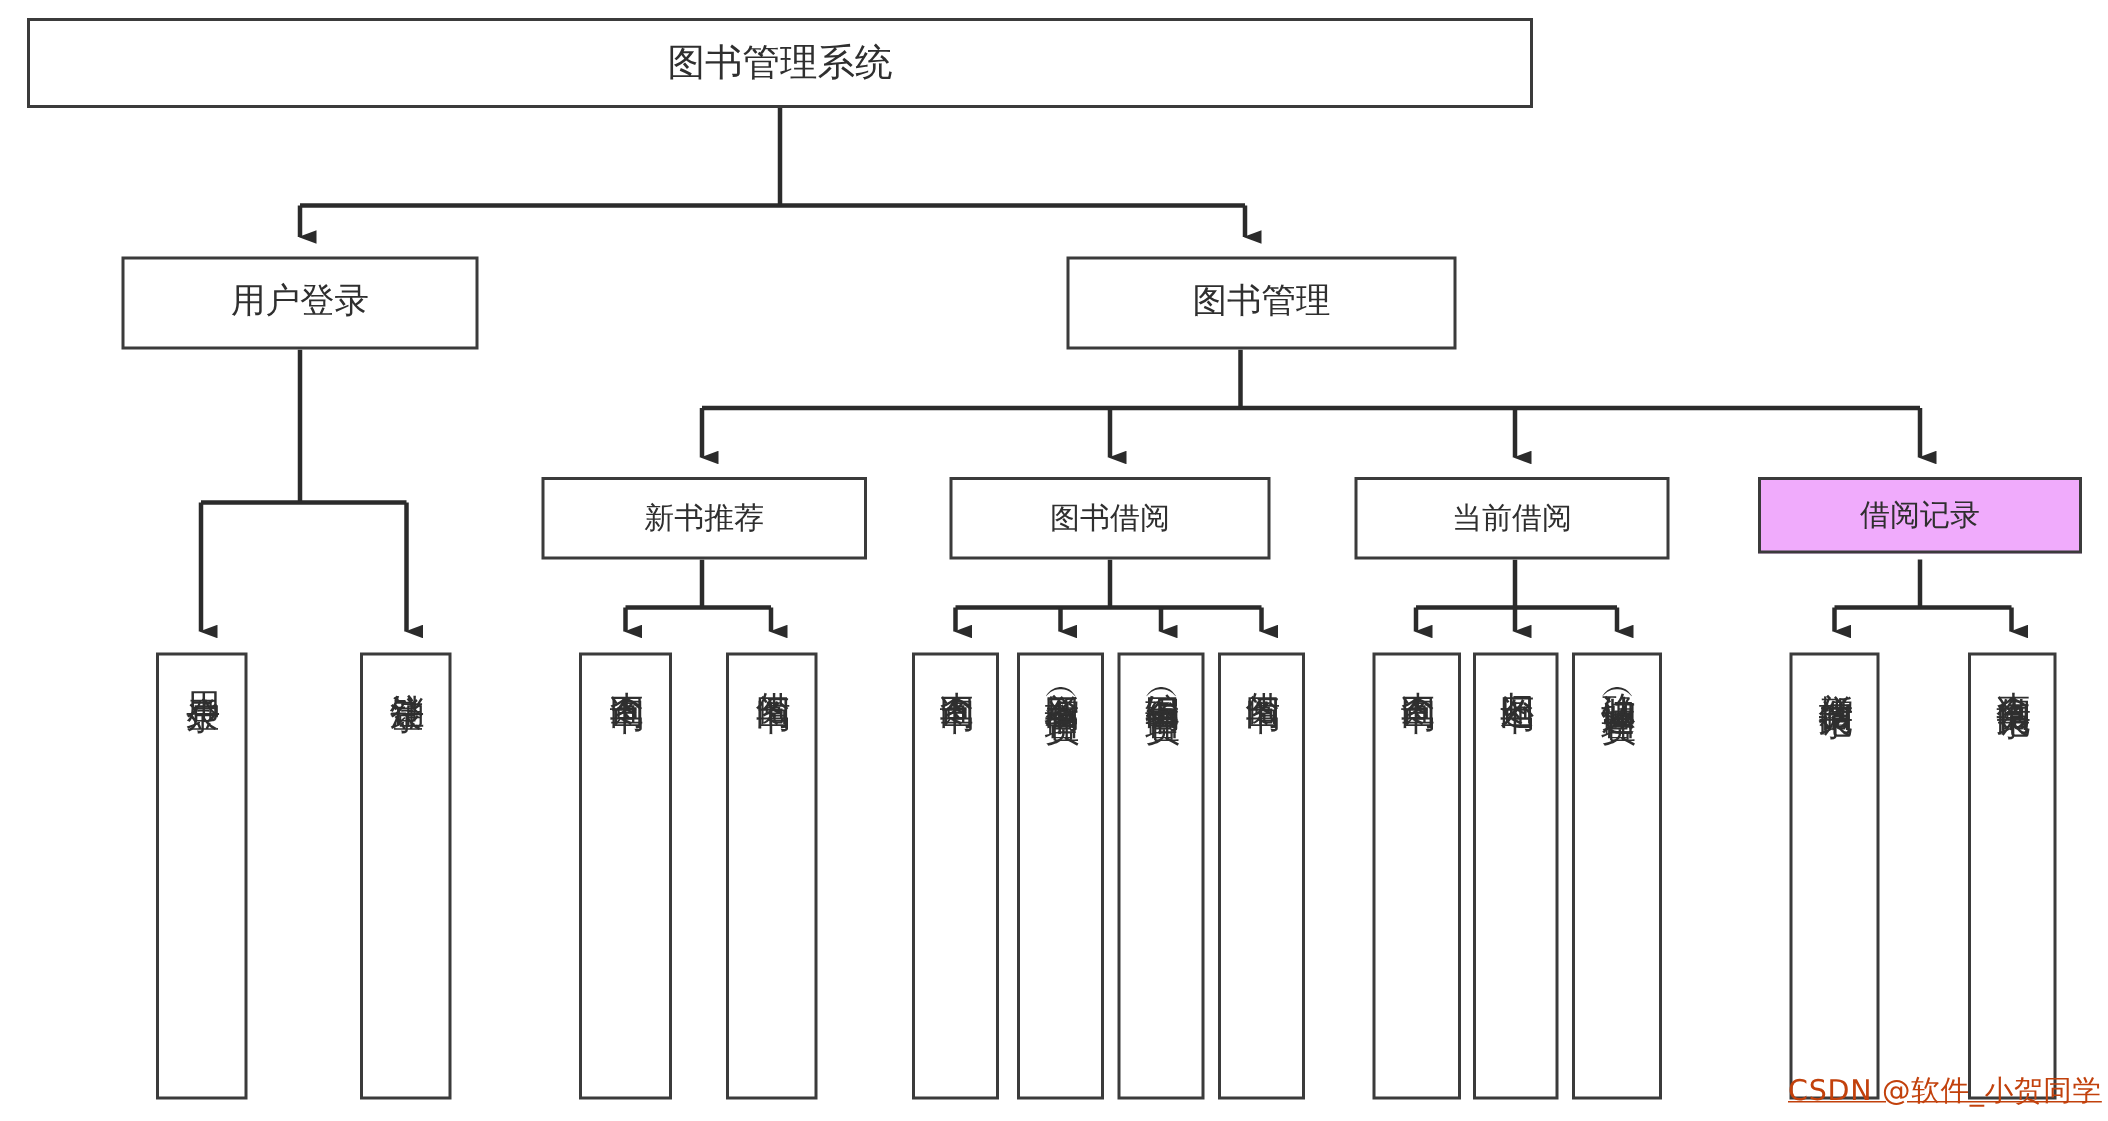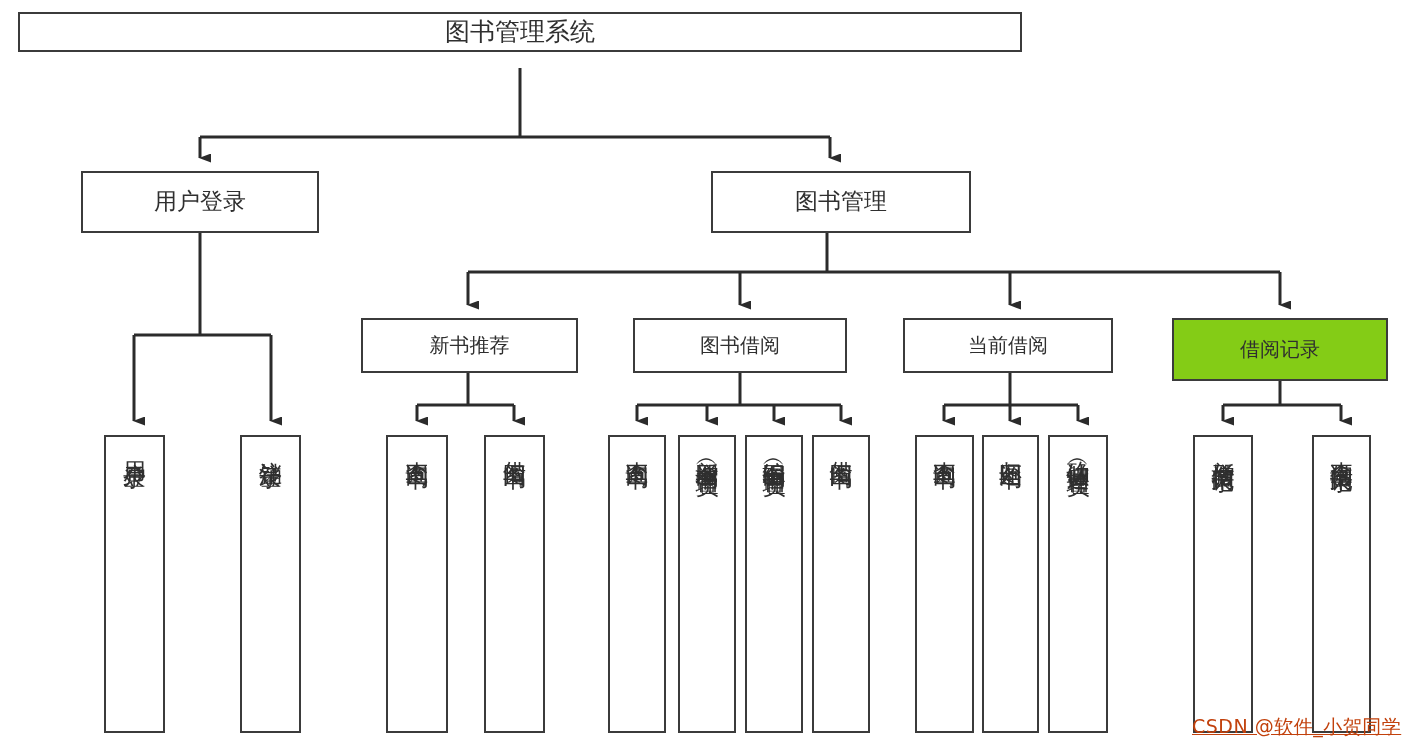--- a/index.html
+++ b/index.html
@@ -129,41 +129,41 @@
     </g>
 
     <g stroke="#2b2b2b" stroke-width="3" fill="none">
       <path d="M 1280,373 L 1280,405"></path>
       <path d="M 1223,405 L 1341,405"></path>
       <path d="M 1223,405 L 1223,421" marker-end="url(#arrowhead)"></path>
       <path d="M 1341,405 L 1341,421" marker-end="url(#arrowhead)"></path>
     </g>
   </svg>
 
-  <div class="node horiz level0" style="left: 18px; top: 12px; width: 1004px; height: 40px; border-color: rgb(59, 59, 59); background: rgb(255, 255, 255);">
+  <div class="node horiz level0" style="left: 18px; top: 12px; width: 1004px; height: 60px; border-color: rgb(59, 59, 59); background: rgb(255, 255, 255);">
     <span class="node-label" style="color: rgb(47, 47, 47);">图书管理系统</span>
   </div>
 
   <div class="node horiz level1" style="left: 81px; top: 171px; width: 238px; height: 62px; border-color: rgb(59, 59, 59); background: rgb(255, 255, 255);">
     <span class="node-label" style="color: rgb(47, 47, 47);">用户登录</span>
   </div>
   <div class="node horiz level1" style="left: 711px; top: 171px; width: 260px; height: 62px; border-color: rgb(59, 59, 59); background: rgb(255, 255, 255);">
     <span class="node-label" style="color: rgb(47, 47, 47);">图书管理</span>
   </div>
 
   <div class="node horiz level2" style="left: 361px; top: 318px; width: 217px; height: 55px; border-color: rgb(59, 59, 59); background: rgb(255, 255, 255);">
     <span class="node-label" style="color: rgb(47, 47, 47);">新书推荐</span>
   </div>
   <div class="node horiz level2" style="left: 633px; top: 318px; width: 214px; height: 55px; border-color: rgb(59, 59, 59); background: rgb(255, 255, 255);">
     <span class="node-label" style="color: rgb(47, 47, 47);">图书借阅</span>
   </div>
   <div class="node horiz level2" style="left: 903px; top: 318px; width: 210px; height: 55px; border-color: rgb(59, 59, 59); background: rgb(255, 255, 255);">
     <span class="node-label" style="color: rgb(47, 47, 47);">当前借阅</span>
   </div>
-  <div class="node horiz level2" style="left: 1172px; top: 318px; width: 216px; height: 63px; border-color: rgb(59, 59, 59); background: #84cc16;">
+  <div class="node horiz level2" style="left: 1172px; top: 318px; width: 216px; height: 51px; border-color: rgb(59, 59, 59); background: #f0abfc;">
     <span class="node-label" style="color: rgb(47, 47, 47);">借阅记录</span>
   </div>
 
   <div class="node vert leaf" style="left: 104px; top: 435px; width: 61px; height: 298px; border-color: rgb(59, 59, 59); background: rgb(255, 255, 255);">
     <span class="node-label" style="color: rgb(47, 47, 47);">用户登录</span>
   </div>
   <div class="node vert leaf" style="left: 240px; top: 435px; width: 61px; height: 298px; border-color: rgb(59, 59, 59); background: rgb(255, 255, 255);">
     <span class="node-label" style="color: rgb(47, 47, 47);">注销登录</span>
   </div>
 

